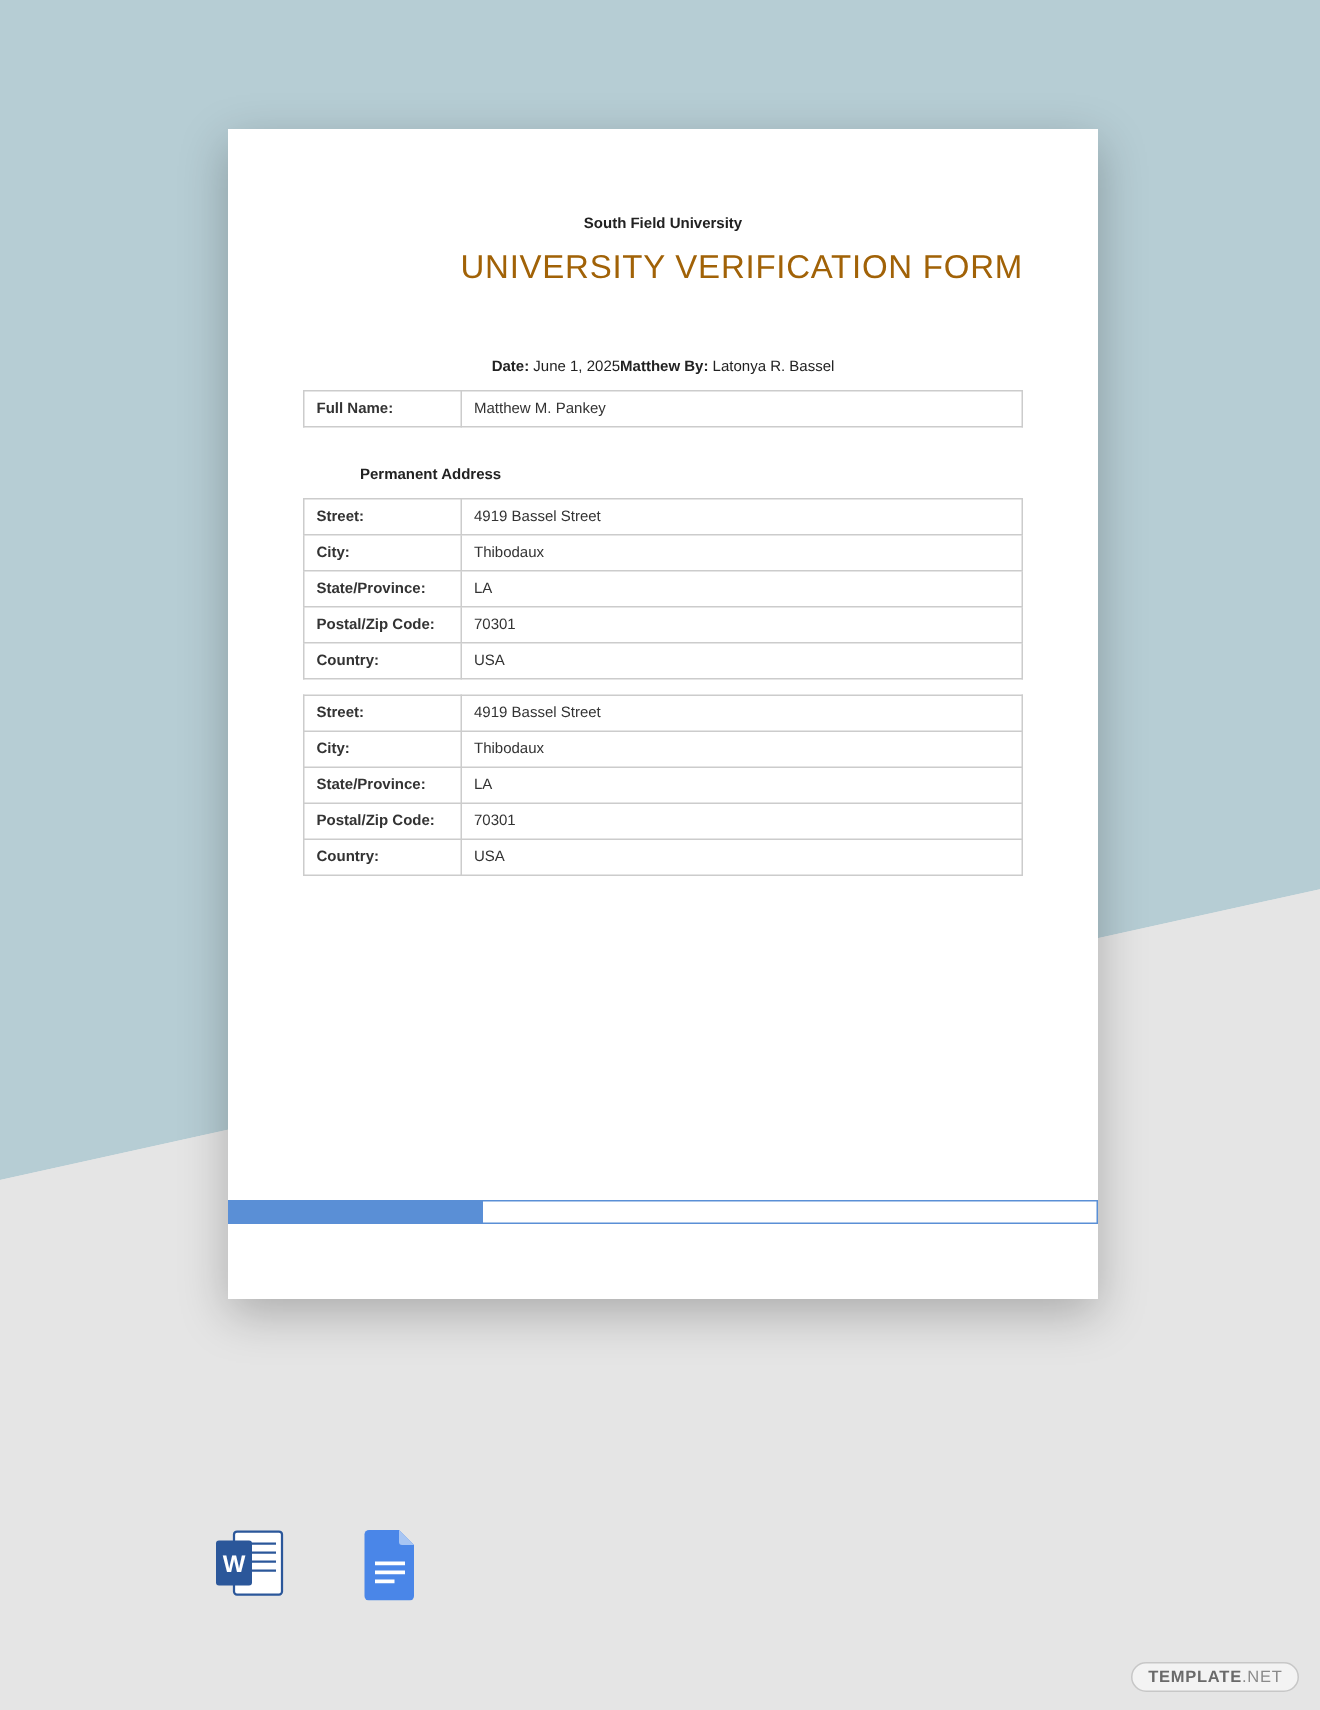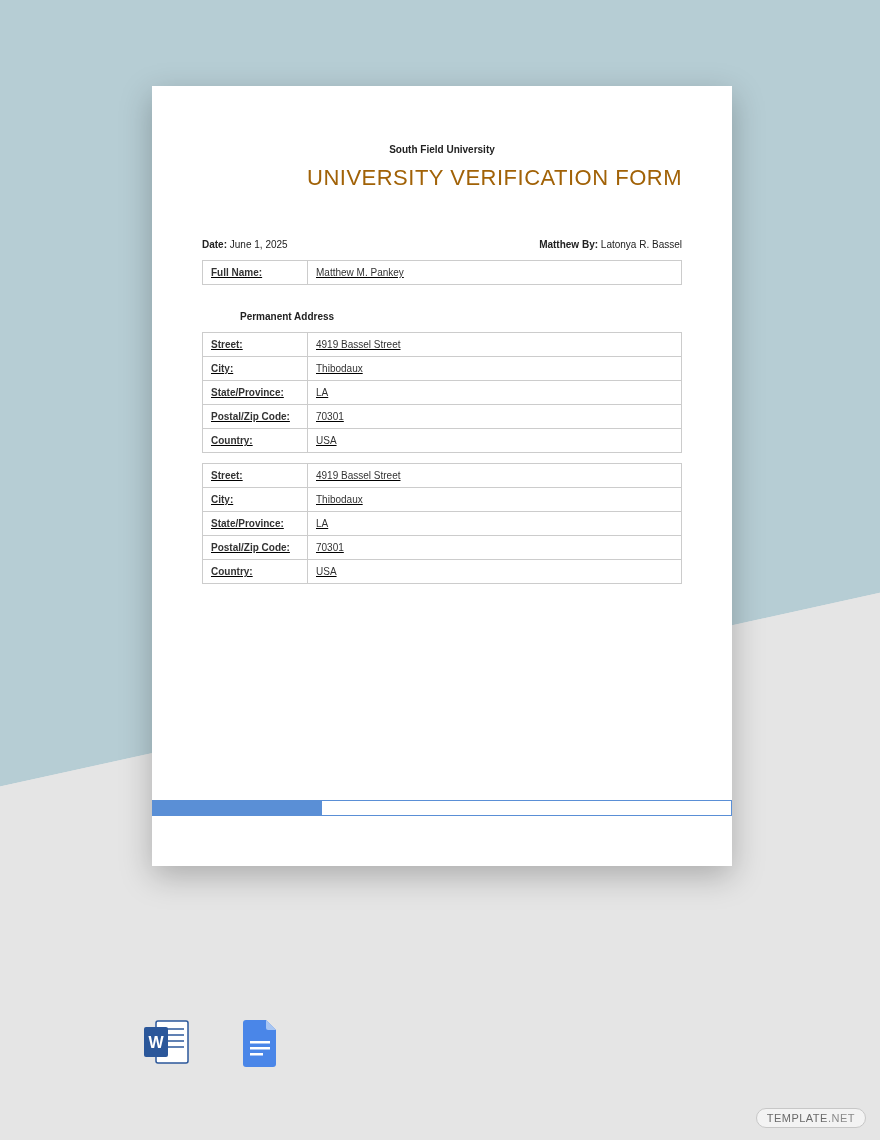--- a/index.html
+++ b/index.html
@@ -16,23 +16,23 @@
 
   .page {
     position:absolute; left:152px; top:86px;
     width:580px; height:780px;
     background:#fff;
     box-shadow:0 10px 30px rgba(0,0,0,.25);
     padding:58px 50px 0 50px;
   }
   .uni-name { text-align:center; font-size:10px; font-weight:bold; color:#222; }
   .form-title { text-align:right; font-size:22px; font-weight:normal; color:#a16207; letter-spacing:.5px; margin-top:10px; }
-  .meta-row { display:flex; justify-content:space-between; margin-top:48px; font-size:10px; color:#222; }
+  .meta-row { display:flex; justify-content:center; margin-top:48px; font-size:10px; color:#222; }
   .meta-row b { font-weight:bold; }
-  table { width:100%; border-collapse:collapse; margin-top:10px;text-decoration:underline; }
+  table { width:100%; border-collapse:collapse; margin-top:10px; }
   td { border:1px solid #ccc; padding:6px 8px; font-size:10px; color:#333; }
   td.label { width:105px; font-weight:bold; }
   .section-head { font-size:10px; font-weight:bold; margin-top:26px; color:#222;padding-left:38px; }
 
   .footer-bar {
     position:absolute; left:0; bottom:50px; width:100%; height:16px;
     display:flex;
   }
   .footer-bar .a { width:170px; background:#5a8fd6; }
   .footer-bar .b { flex:1; background:#fff; border:1px solid #5a8fd6; border-left:none; }
@@ -41,21 +41,21 @@
   .icons-row { position:absolute; left:140px; top:1015px; display:flex; gap:40px; }
   .app-icon { width:54px; height:54px; display:flex; align-items:center; justify-content:center; }
   .word-icon svg, .docs-icon svg { width:50px; height:50px; }
 
   .watermark {
     position:absolute; right:14px; bottom:12px;
     font-size:11px; color:#8a8a8a; letter-spacing:.5px;
     background:rgba(255,255,255,.55); border:1px solid #c7c7c7;
     padding:3px 10px; border-radius:12px;
   }
-  .watermark b { color:#6a6a6a; font-weight:normal; }
+  .watermark b { color:#6a6a6a; font-weight:bold; }
 </style>
 </head>
 <body>
 
 <div class="bg-top"></div>
 <div class="bg-bot"></div>
 
 <div class="page">
   <div class="uni-name">South Field University</div>
   <div class="form-title">UNIVERSITY VERIFICATION FORM</div>

